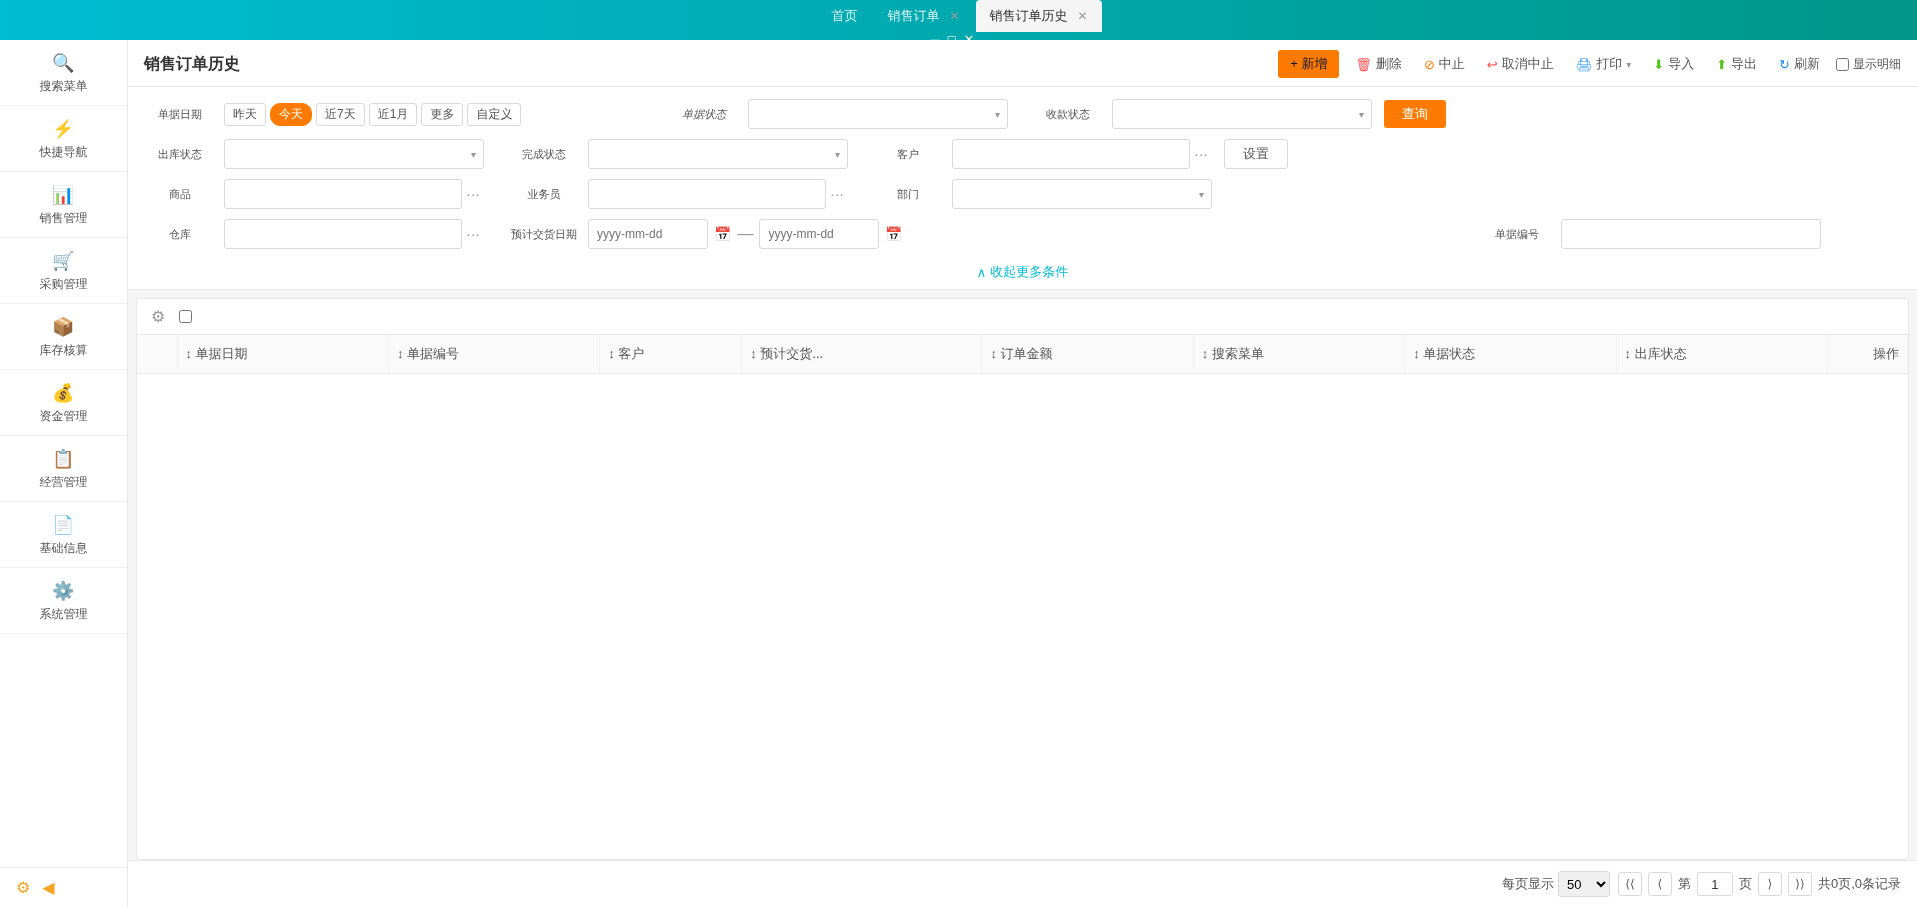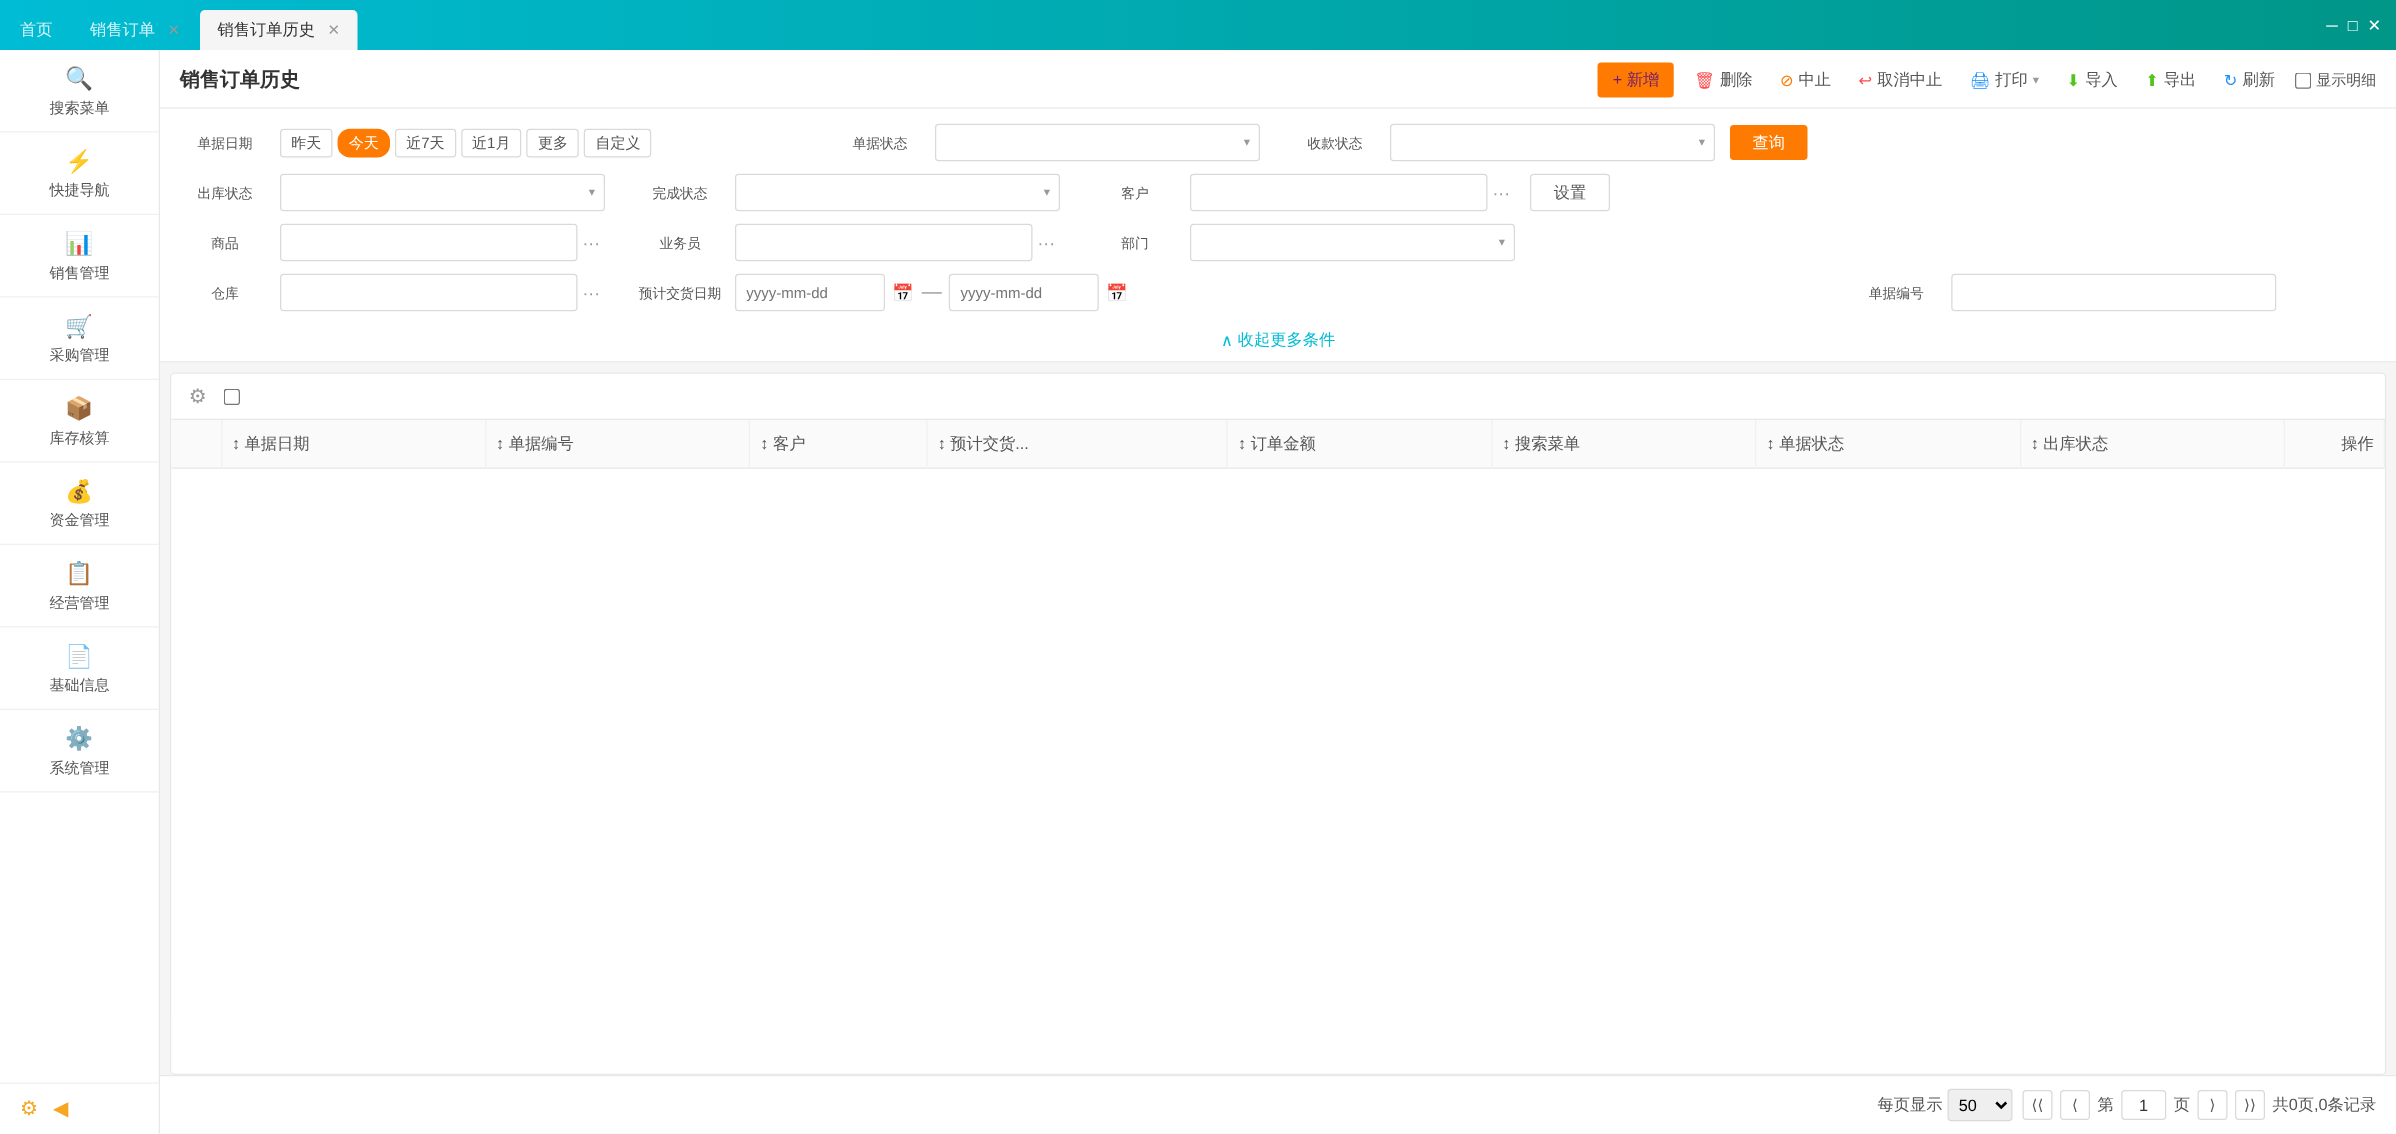--- a/index.html
+++ b/index.html
@@ -7,20 +7,21 @@
 
     
     .top-bar {
       height: 40px;
       background: linear-gradient(to right, #00bcd4, #009688);
       display: flex;
       align-items: center;
       padding: 0 0 0 0;
       flex-shrink: 0;
       position: relative;
+      flex-direction: column;
     }
     .top-bar-tabs {
       display: flex;
       height: 100%;
       align-items: flex-end;
       flex: 1;
     }
     .tab-item {
       height: 32px;
       padding: 0 14px;
@@ -132,21 +133,21 @@
     .toolbar-btn .btn-icon { color: #f5a623; }
     .toolbar-btn.delete .btn-icon { color: #ff4d4f; }
     .toolbar-btn.stop .btn-icon { color: #ff7a00; }
     .toolbar-btn.cancel .btn-icon { color: #ff4d4f; }
     .toolbar-btn.print .btn-icon { color: #1890ff; }
     .toolbar-btn.import .btn-icon { color: #52c41a; }
     .toolbar-btn.export .btn-icon { color: #52c41a; }
     .toolbar-btn.refresh .btn-icon { color: #1890ff; }
     .btn-new {
       background: #ff7a00;
-      color: #701a75;
+      color: #0f172a;
       border: none;
       padding: 5px 12px;
       border-radius: 3px;
       font-size: 13px;
       cursor: pointer;
       display: flex;
       align-items: center;
       gap: 4px;
     }
     .checkbox-label {
@@ -505,21 +506,21 @@
           <div class="date-quick-btns">
             <button class="date-quick-btn">昨天</button>
             <button class="date-quick-btn active">今天</button>
             <button class="date-quick-btn">近7天</button>
             <button class="date-quick-btn">近1月</button>
             <button class="date-quick-btn">更多</button>
             <button class="date-quick-btn">自定义</button>
           </div>
         </div>
 
-        <span class="filter-label" style="margin-left:24px;">单据状态</span>
+        <span class="filter-label" style="margin-left:24px;font-style:italic;">单据状态</span>
         <div style="flex:1;max-width:260px;position:relative;">
           <div class="select-wrapper">
             <select>
               <option value=""></option>
             </select>
             <span class="select-arrow">▾</span>
           </div>
         </div>
 
         <span class="filter-label" style="margin-left:24px;">收款状态</span>

